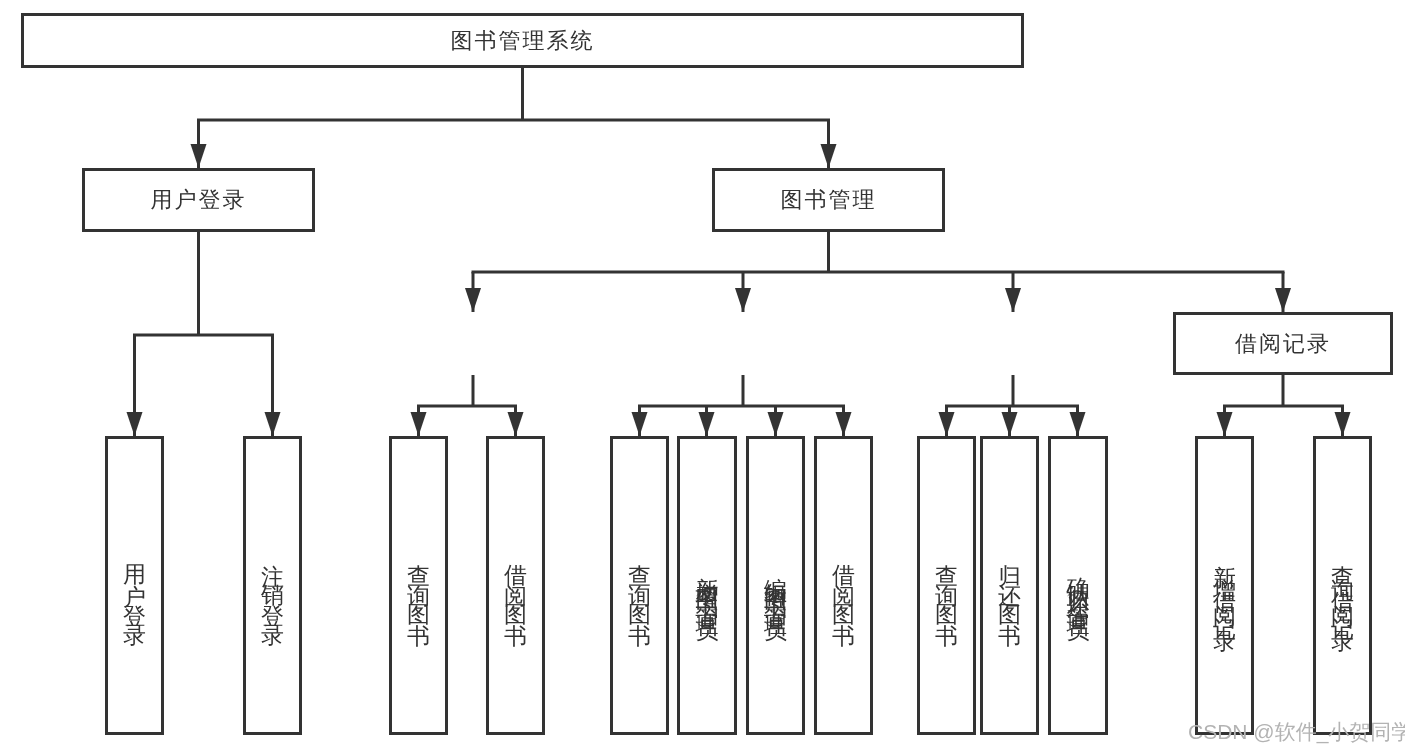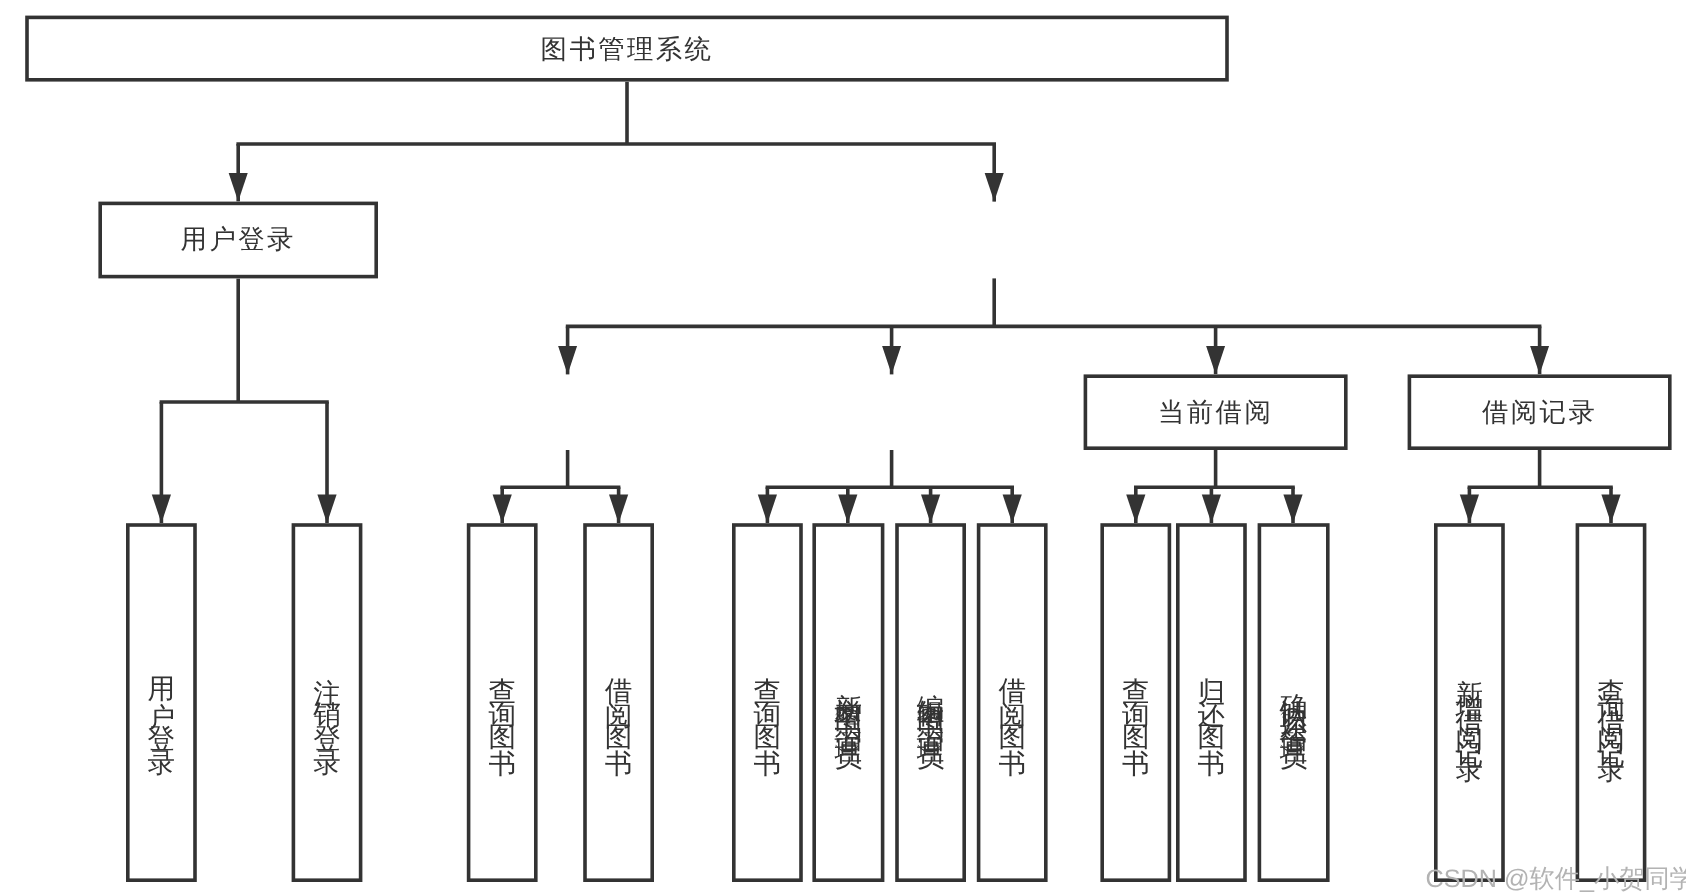--- a/index.html
+++ b/index.html
@@ -81,24 +81,24 @@
     </g>
   </svg>
 
   <div class="box h" style="left:21px;top:13px;width:1003px;height:55px">
     <span>图书管理系统</span>
   </div>
 
   <div class="box h" style="left:82px;top:168px;width:233px;height:64px">
     <span>用户登录</span>
   </div>
+  <div class="box h" style="left:712px;top:168px;width:233px;height:64px">
+    <span>图书管理</span>
+  </div>
 
-  <div class="box h" style="left:903px;top:312px;width:220px;height:63px">
-    <span>当前借阅</span>
-  </div>
   <div class="box h" style="left:1173px;top:312px;width:220px;height:63px">
     <span>借阅记录</span>
   </div>
 
   <div class="box v len4" style="left:105px;top:436px;width:59px;height:299px">
     <span>用户登录</span>
   </div>
   <div class="box v len4" style="left:243px;top:436px;width:59px;height:299px">
     <span>注销登录</span>
   </div>

